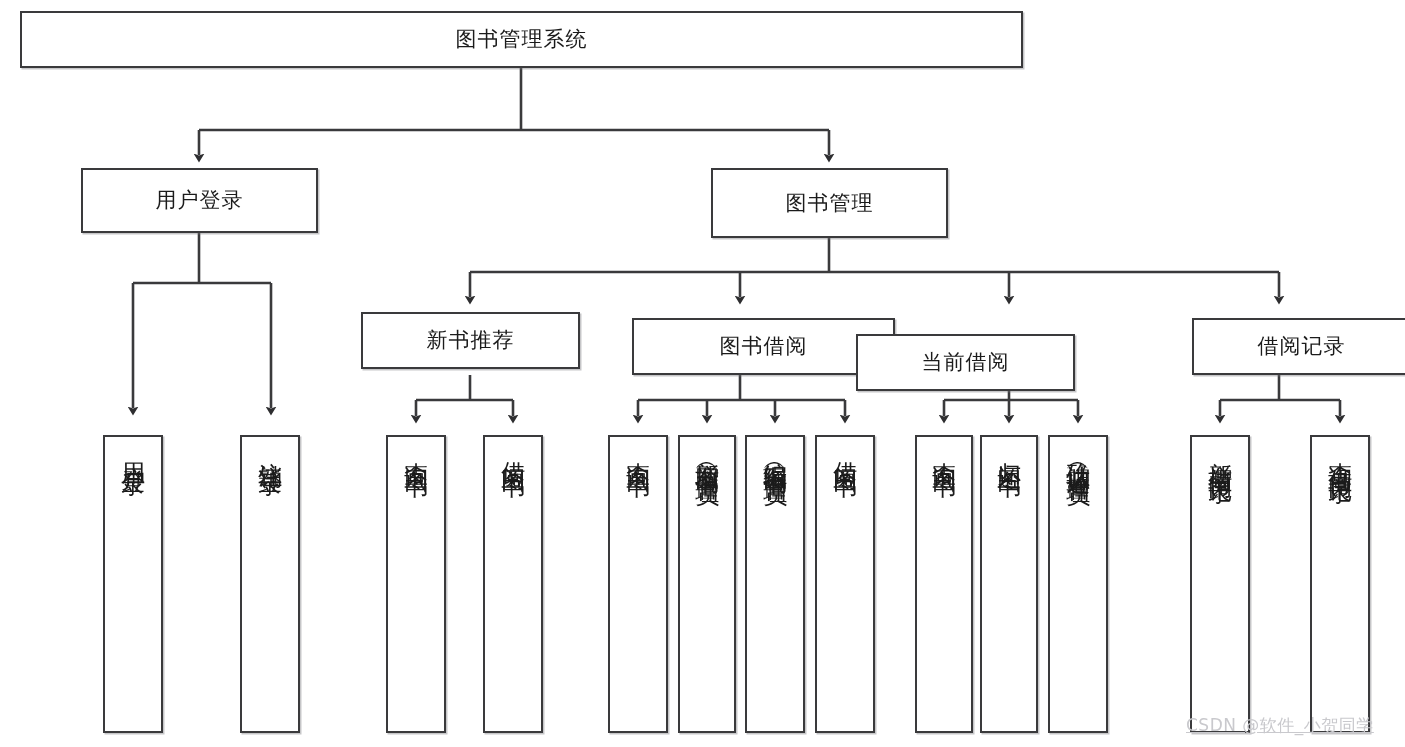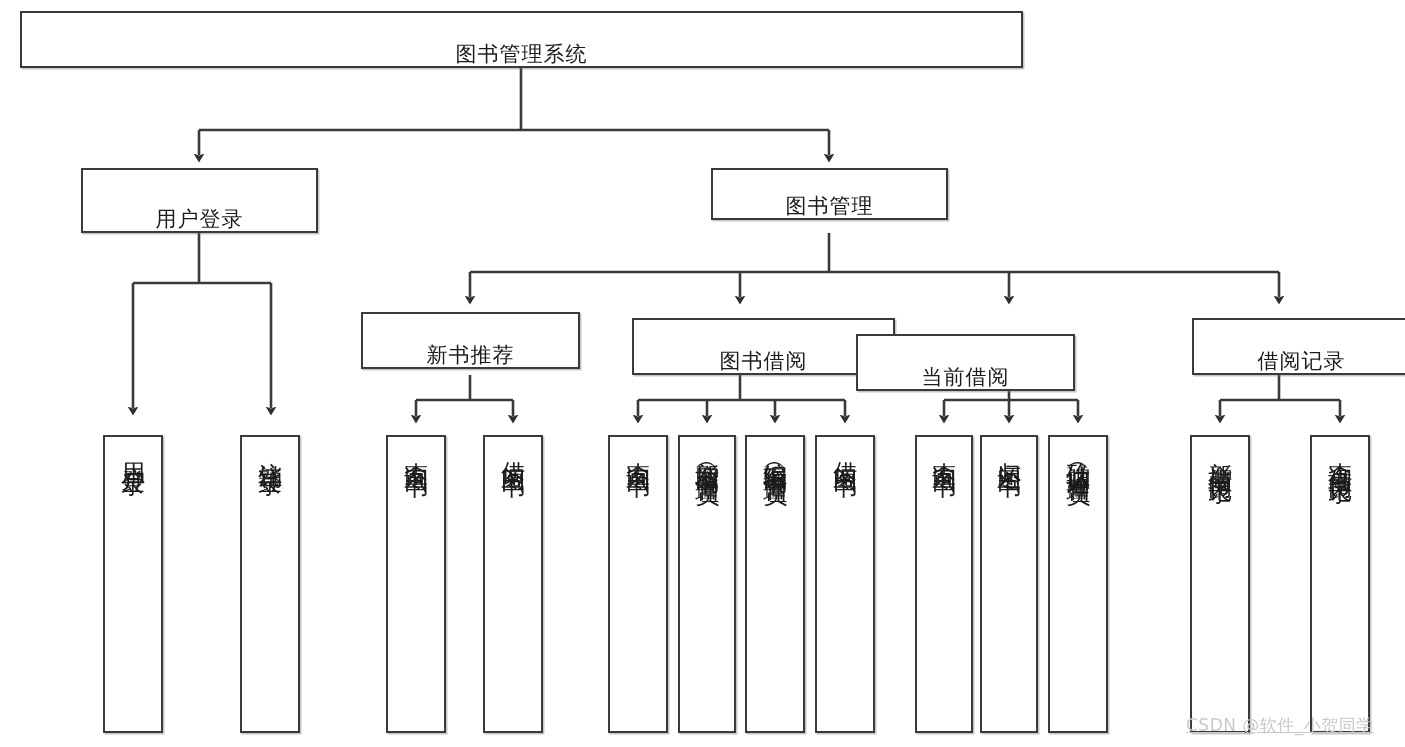--- a/index.html
+++ b/index.html
@@ -6,21 +6,21 @@
   body{
     width:1405px;height:747px;position:relative;overflow:hidden;
     font-family:"DejaVu Sans","Liberation Sans",sans-serif;
     color:#1d1d1d;
   }
   #canvas{position:absolute;inset:0;width:1405px;height:747px;}
   svg.wires{position:absolute;left:0;top:0;width:1405px;height:747px;pointer-events:none;}
   .node{
     position:absolute;box-sizing:border-box;
     border:2.2px solid #3a3a3c;background:#ffffff;
-    display:flex;align-items:flex-end;justify-content:center;
+    display:flex;align-items:center;justify-content:center;
     box-shadow:1.5px 1.5px 0 rgba(120,120,125,.42);
   }
   .node .label{
     font-size:21px;letter-spacing:1px;line-height:1.15;
     color:#1b1b1b;white-space:nowrap;text-align:center;
   }
   
   .leaf{align-items:flex-start;padding-top:6px;}
   .leaf .label{
     writing-mode:vertical-rl;text-orientation:upright;
@@ -90,21 +90,21 @@
     </g>
   </svg>
 
   <div class="node" style="left:20px;top:11px;width:1003px;height:57px;">
     <span class="label">图书管理系统</span>
   </div>
 
   <div class="node" style="left:81px;top:168px;width:237px;height:65px;">
     <span class="label">用户登录</span>
   </div>
-  <div class="node" style="left:711px;top:168px;width:237px;height:52px;">
+  <div class="node" style="left:711px;top:168px;width:237px;height:70px;">
     <span class="label">图书管理</span>
   </div>
 
   <div class="node" style="left:361px;top:312px;width:219px;height:57px;">
     <span class="label">新书推荐</span>
   </div>
   <div class="node" style="left:632px;top:318px;width:263px;height:57px;">
     <span class="label">图书借阅</span>
   </div>
   <div class="node" style="left:856px;top:318px;width:219px;height:57px;margin-top:16px;">

